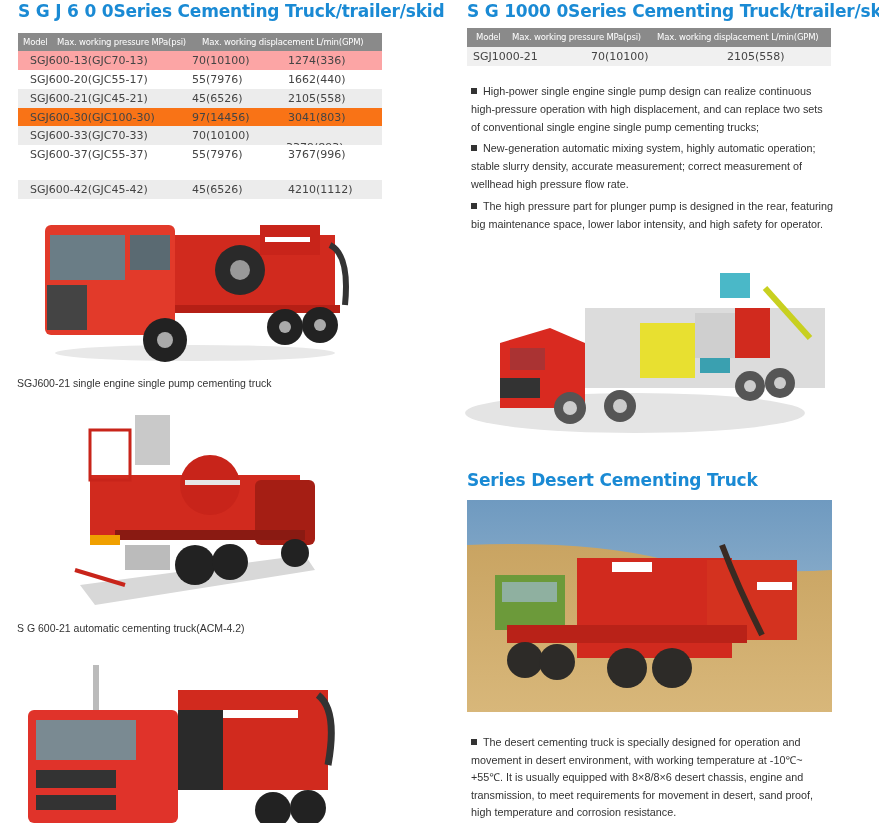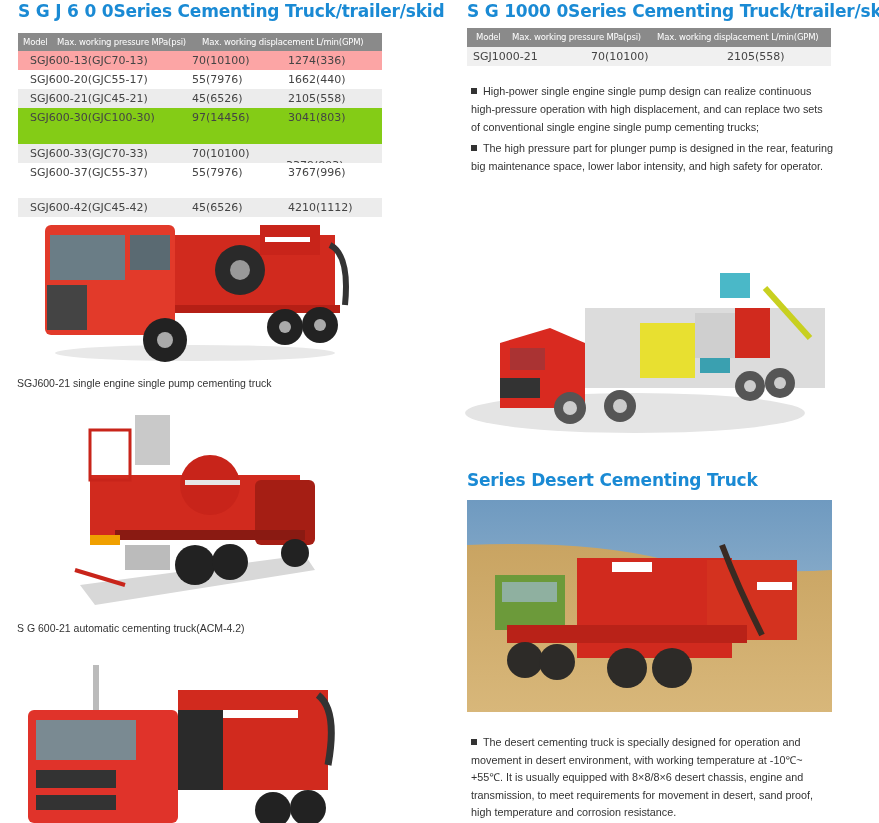--- a/index.html
+++ b/index.html
@@ -49,21 +49,21 @@
   <div style="height:19px; line-height:19px; background:#ffffff; position:relative;">
     <span style="position:absolute; left:12px;">SGJ600-20(GJC55-17)</span>
     <span style="position:absolute; left:174px;">55(7976)</span>
     <span style="position:absolute; left:270px;">1662(440)</span>
   </div>
   <div style="height:19px; line-height:19px; background:#ececec; position:relative;">
     <span style="position:absolute; left:12px;">SGJ600-21(GJC45-21)</span>
     <span style="position:absolute; left:174px;">45(6526)</span>
     <span style="position:absolute; left:270px;">2105(558)</span>
   </div>
-  <div style="height:36px; line-height:19px; background:#84cc16; position:relative;">
+  <div style="height:18px; line-height:19px; background:#f97316; position:relative;">
     <span style="position:absolute; left:12px;">SGJ600-30(GJC100-30)</span>
     <span style="position:absolute; left:174px;">97(14456)</span>
     <span style="position:absolute; left:270px;">3041(803)</span>
   </div>
   <div style="height:19px; line-height:19px; background:#ececec; position:relative;">
     <span style="position:absolute; left:12px;">SGJ600-33(GJC70-33)</span>
     <span style="position:absolute; left:174px;">70(10100)</span>
     <span style="position:absolute; left:268px;margin-top:12px;">3379(893)</span>
   </div>
   <div style="height:35px; line-height:19px; background:#ffffff; position:relative;">
@@ -148,20 +148,21 @@
   </div>
   <div style="height:19px; line-height:19px; background:#f0f0f0; color:#444; font-size:11px; position:relative;">
     <span style="position:absolute; left:6px;">SGJ1000-21</span>
     <span style="position:absolute; left:124px;">70(10100)</span>
     <span style="position:absolute; left:260px;">2105(558)</span>
   </div>
 </div>
 
 <div class="para" style="left:467px; top:79px;">
   <p><span class="bullet"></span><span>High-power single engine single pump design can realize continuous high-pressure operation with high displacement, and can replace two sets of conventional single engine single pump cementing trucks;</span></p>
+  <p><span class="bullet"></span><span>New-generation automatic mixing system, highly automatic operation; stable slurry density, accurate measurement; correct measurement of wellhead high pressure flow rate.</span></p>
   <p><span class="bullet"></span><span>The high pressure part for plunger pump is designed in the rear, featuring big maintenance space, lower labor intensity, and high safety for operator.</span></p>
 </div>
 
 <div class="photo" style="left:455px; top:258px; width:380px; height:180px;">
   <svg viewBox="0 0 380 180">
     <ellipse cx="180" cy="155" rx="170" ry="20" fill="#e4e4e4"></ellipse>
     <rect x="130" y="50" width="240" height="80" fill="#dcdcdc"></rect>
     <rect x="185" y="65" width="55" height="55" fill="#e8e030"></rect>
     <rect x="240" y="55" width="75" height="45" fill="#cfcfcf"></rect>
     <rect x="265" y="15" width="30" height="25" fill="#4ab8c8"></rect>

